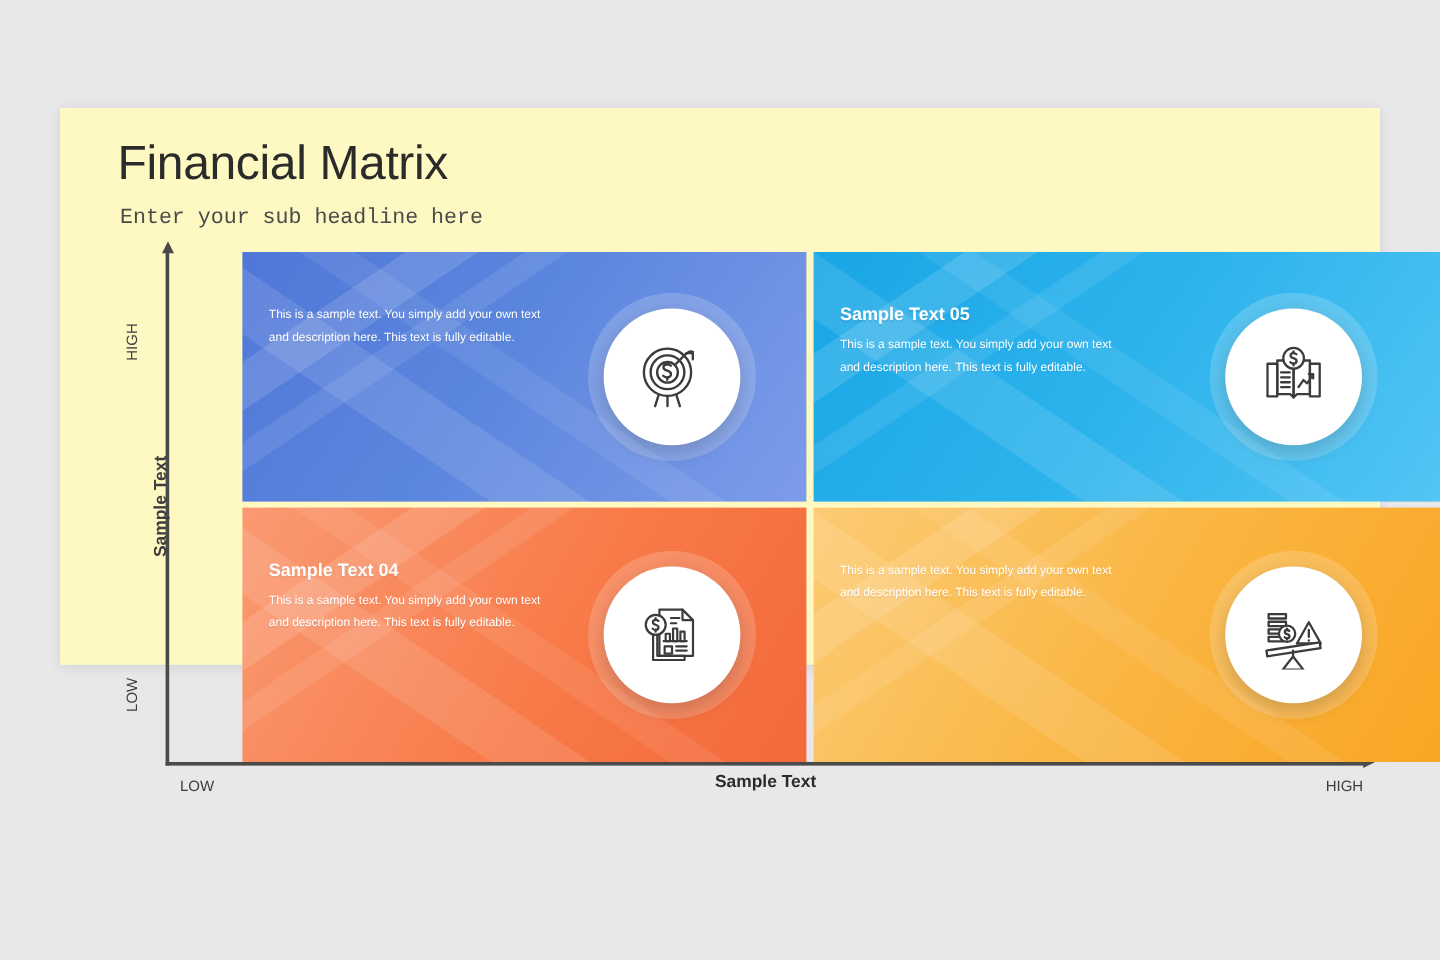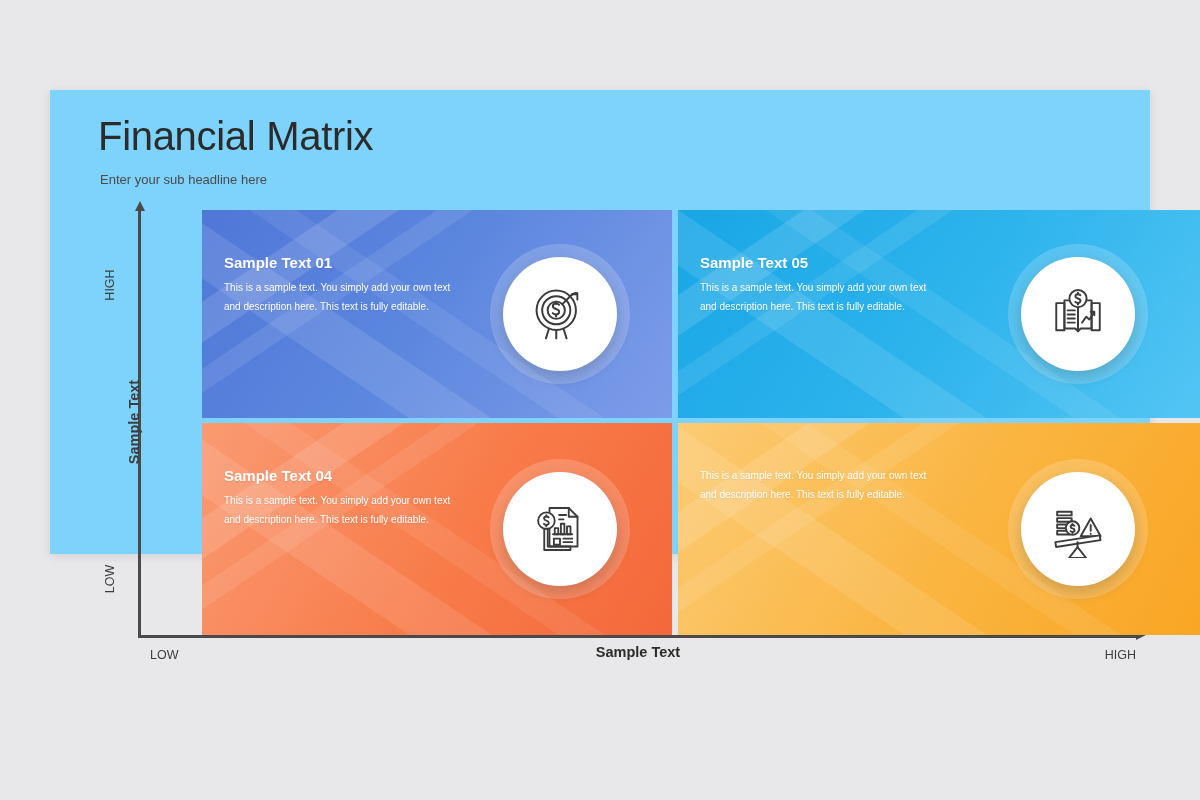--- a/index.html
+++ b/index.html
@@ -14,42 +14,43 @@
     overflow: hidden;
   }
 
   
   .slide {
     position: absolute;
     left: 50px;
     top: 90px;
     width: 1100px;
     height: 464px;
-    background: #7dd3fc;
+    background: #fef9c3;
     box-shadow: 0 2px 10px rgba(0,0,0,0.10);
   }
 
   
   .page-title {
     position: absolute;
     left: 48px;
     top: 24px;
     font-size: 40px;
     font-weight: 400;
     color: #2b2b2b;
     letter-spacing: -0.3px;
     white-space: nowrap;
   }
   .page-subtitle {
     position: absolute;
     left: 50px;
     top: 82px;
-    font-size: 13px;
+    font-size: 18px;
     color: #4a4a4a;
     white-space: nowrap;
+    font-family: Liberation Mono, monospace;
   }
 
   
   .matrix {
     position: absolute;
     left: 88px;
     top: 120px;
     width: 1005px;
     height: 460px;
   }
@@ -257,21 +258,20 @@
     <div class="lab-x-low">LOW</div>
     <div class="lab-x-title">Sample Text</div>
     <div class="lab-x-high">HIGH</div>
 
     <div class="quad col-l row-t blue">
       <div class="streak a"></div>
       <div class="streak b"></div>
       <div class="streak c"></div>
       <div class="streak d"></div>
       <div class="q-text">
-        <div class="q-title">Sample Text 01</div>
         <div class="q-desc">This is a sample text. You simply add your own text and description here. This text is fully editable.</div>
       </div>
       <div class="icon-wrap" style="left:288px; top:34px;">
         <div class="halo"></div>
         <div class="disc">
           <span>
             <svg width="60" height="60" viewBox="0 0 64 64" fill="none" stroke="#3b3b3b" stroke-width="2.1" stroke-linecap="round" stroke-linejoin="round">
               <circle cx="28" cy="28" r="21"></circle>
               <circle cx="28" cy="28" r="15"></circle>
               <circle cx="28" cy="28" r="9.2"></circle>

